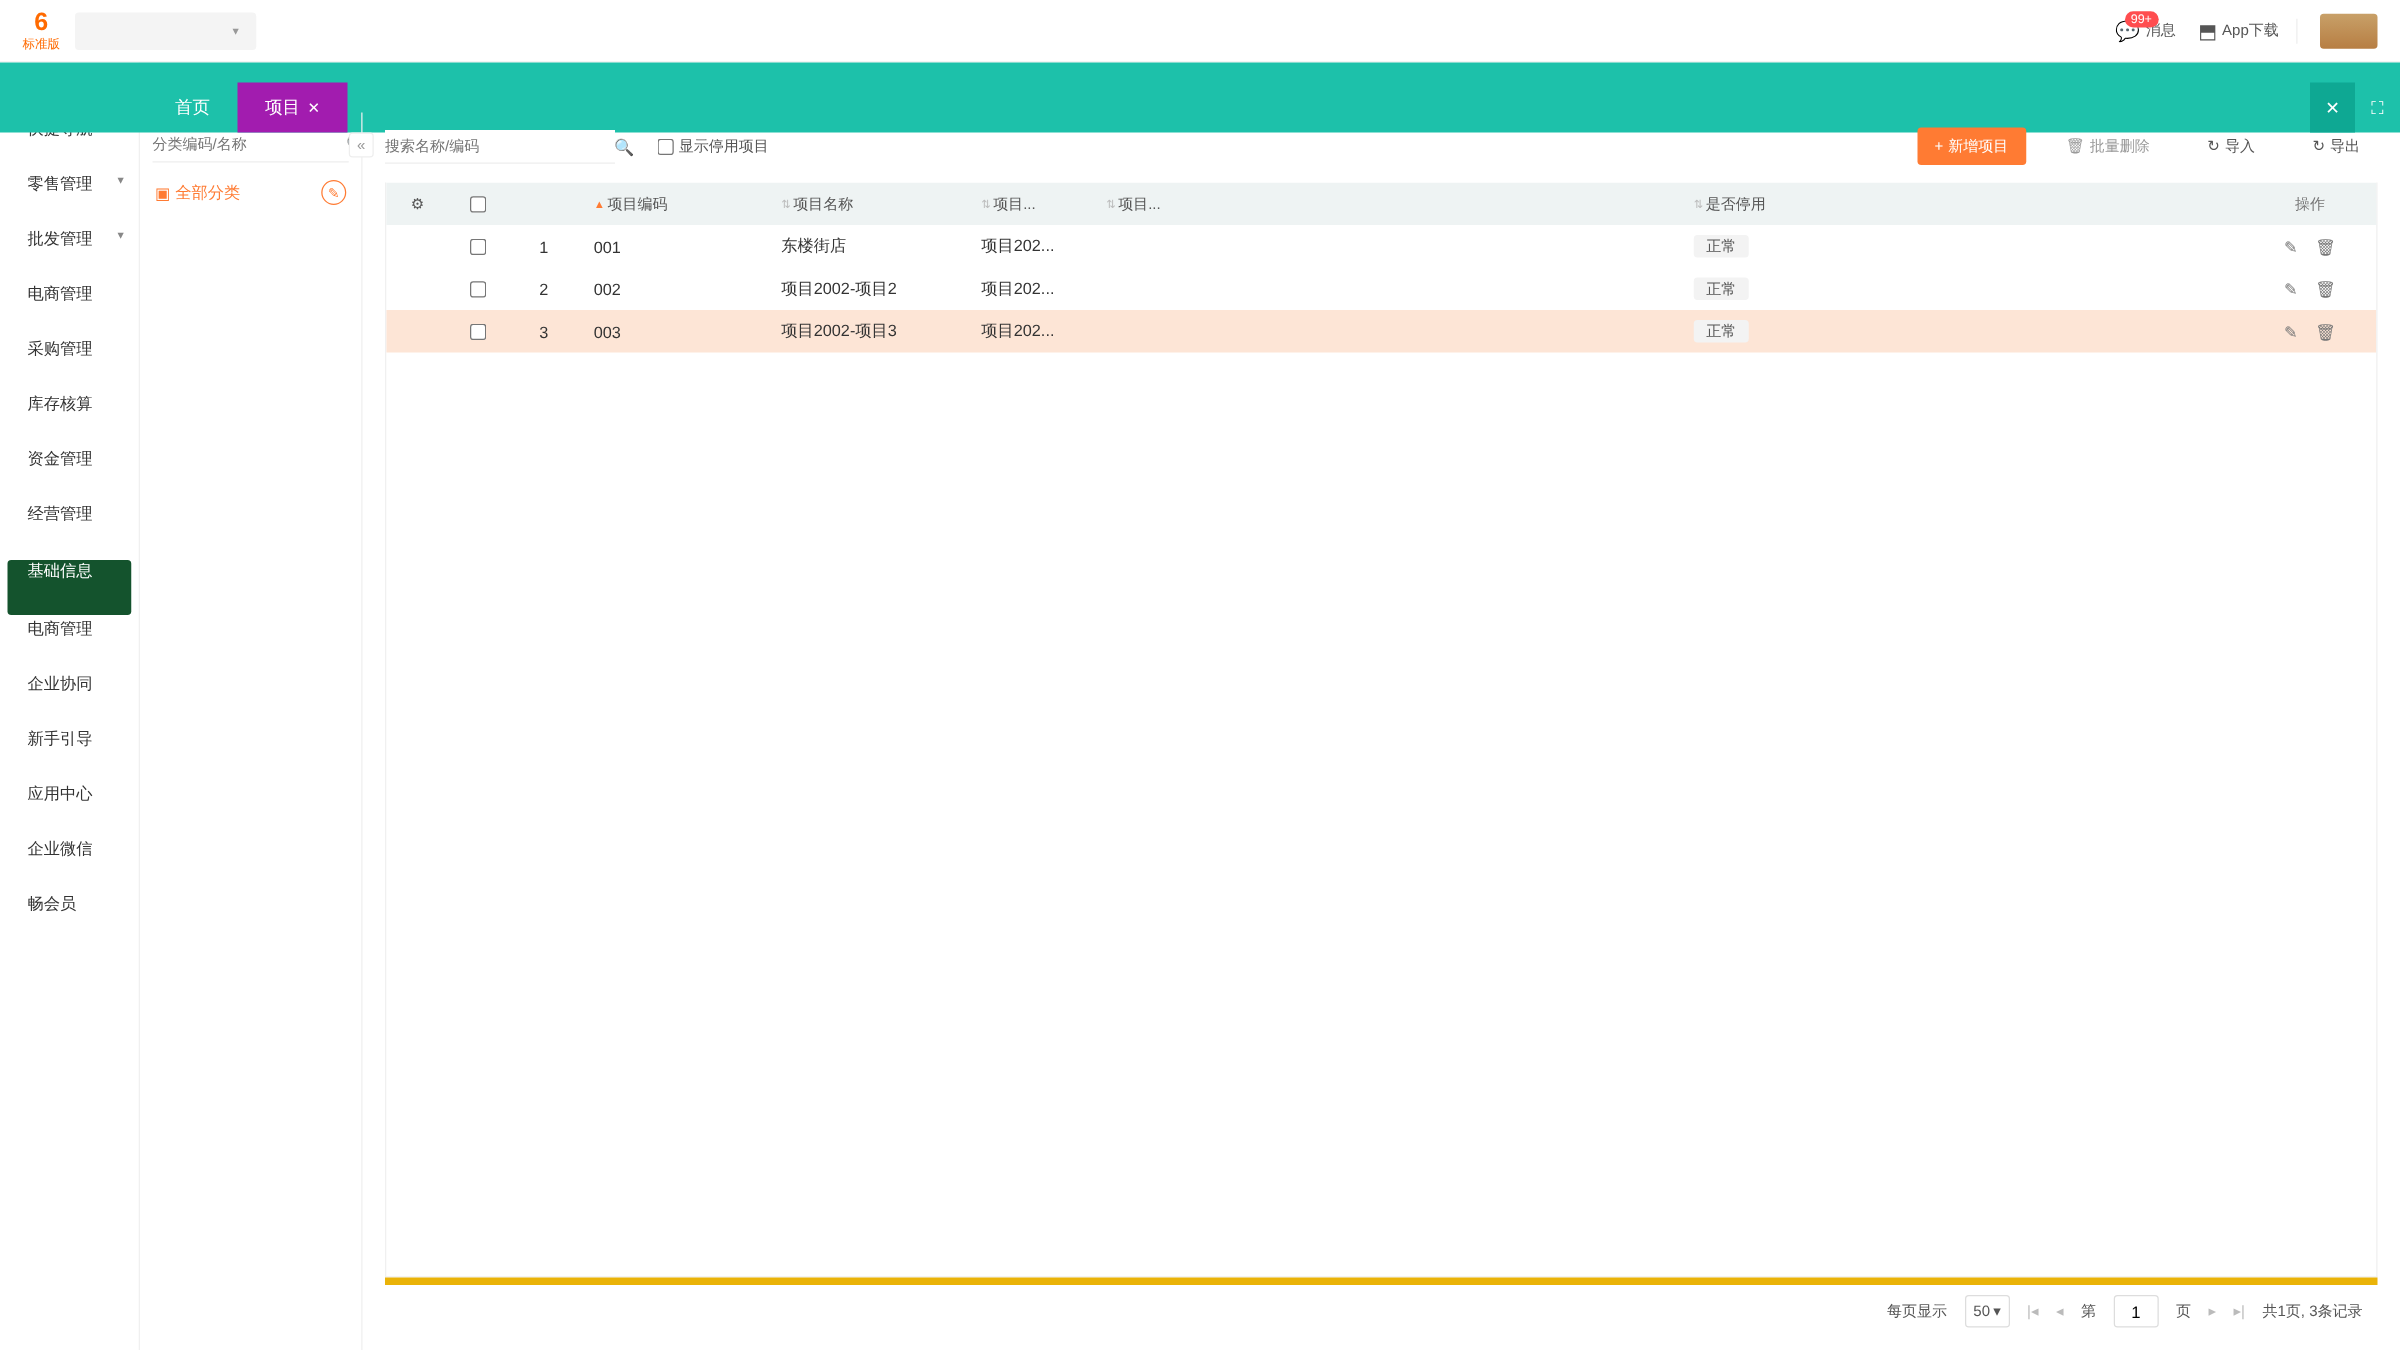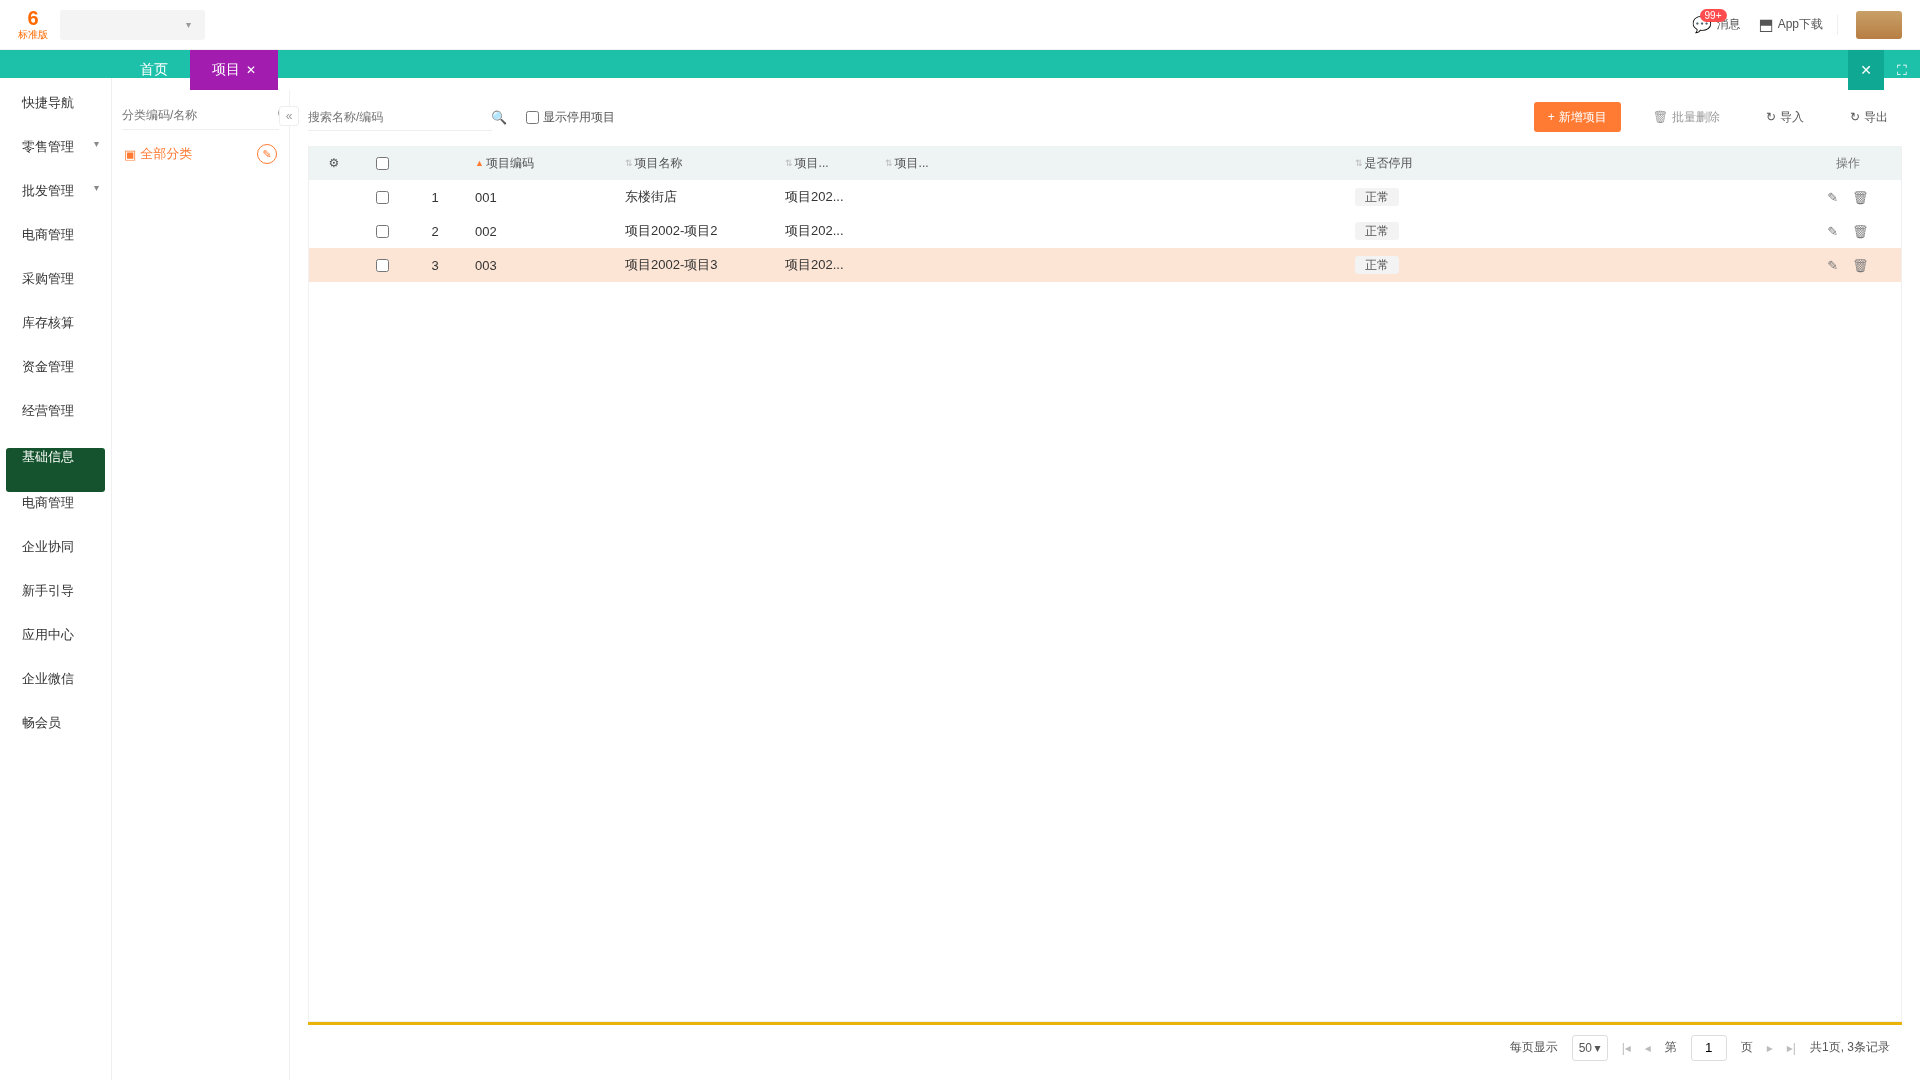--- a/index.html
+++ b/index.html
@@ -13,21 +13,21 @@
 .caret { font-size:10px; }
 .topbar-spacer { flex:1; }
 .top-item { display:flex; align-items:center; gap:4px; margin-left:18px; color:#555; font-size:12px; cursor:pointer; }
 .top-icon { font-size:16px; }
 .badge { position:relative; }
 .badge::after { content:attr(data-badge); position:absolute; top:-6px; right:-14px; background:#ff4d4f; color:#fff; font-size:10px; padding:1px 5px; border-radius:8px; }
 .avatar { width:46px; height:28px; background:linear-gradient(#c8a068,#b77e43); border-radius:3px; margin-left:18px; }
 .vline { width:1px; height:20px; background:#eee; margin-left:14px; }
 
 
-.tabstrip { height:28px; background:#1dc1aa; display:flex; align-items:flex-start; position:relative; padding-left:118px; }
+.tabstrip { height:56px; background:#1dc1aa; display:flex; align-items:flex-end; position:relative; padding-left:118px; }
 .tab { padding:0 22px; height:40px; display:flex; align-items:center; gap:6px; color:#fff; font-size:14px; cursor:pointer; }
 .tab.active { background:#a21caf; }
 .tab-x { font-size:12px; }
 .tabstrip-right { position:absolute; right:0; display:flex; }
 .ts-btn { width:36px; height:40px; display:flex; align-items:center; justify-content:center; color:#fff; cursor:pointer; font-size:14px;}
 .ts-btn.close { background:#0ea893; }
 
 
 .sidenav { position:absolute; top:50px; left:0; width:112px; height:calc(100% - 50px); border-right:1px solid #f0f0f0; background:#fff; }
 .sidenav-item { height:44px; display:flex; padding-left:22px; font-size:13px; cursor:pointer; color:#333; justify-content:space-between; padding-right:12px; }
@@ -73,21 +73,21 @@
 .cell-status { width:440px; }
 .cell-ops { flex:1; display:flex; justify-content:center; gap:14px; color:#777; }
 .th { display:flex; align-items:center; gap:2px; }
 .sort { color:#bbb; font-size:9px; line-height:0.7; }
 .sort.active { color:#ff7b33; }
 .status-pill { background:#f3f3f3; padding:2px 10px; border-radius:3px; font-size:12px; color:#555; }
 input[type=checkbox]{ width:13px; height:13px; }
 .op-icon { font-size:13px; cursor:pointer; }
 
 
-.pager { height:48px; display:flex; align-items:center; justify-content:flex-end; gap:14px; font-size:12px; color:#555; padding-right:12px; border-top:3px solid #eab308; }
+.pager { height:48px; display:flex; align-items:center; justify-content:flex-end; gap:14px; font-size:12px; color:#555; padding-right:12px; border-top:6px solid #eab308; }
 .pg-select { border:1px solid #ddd; height:26px; width:36px; display:flex; align-items:center; justify-content:space-between; padding:0 6px; border-radius:3px; }
 .pg-input { width:36px; height:26px; border:1px solid #ddd; text-align:center; border-radius:3px; }
 .pg-btn { color:#bbb; cursor:pointer; font-size:12px; }
 </style>
 </head>
 <body>
 
 <div class="topbar">
   <div class="logo">
     <span class="logo-icon">6</span>

